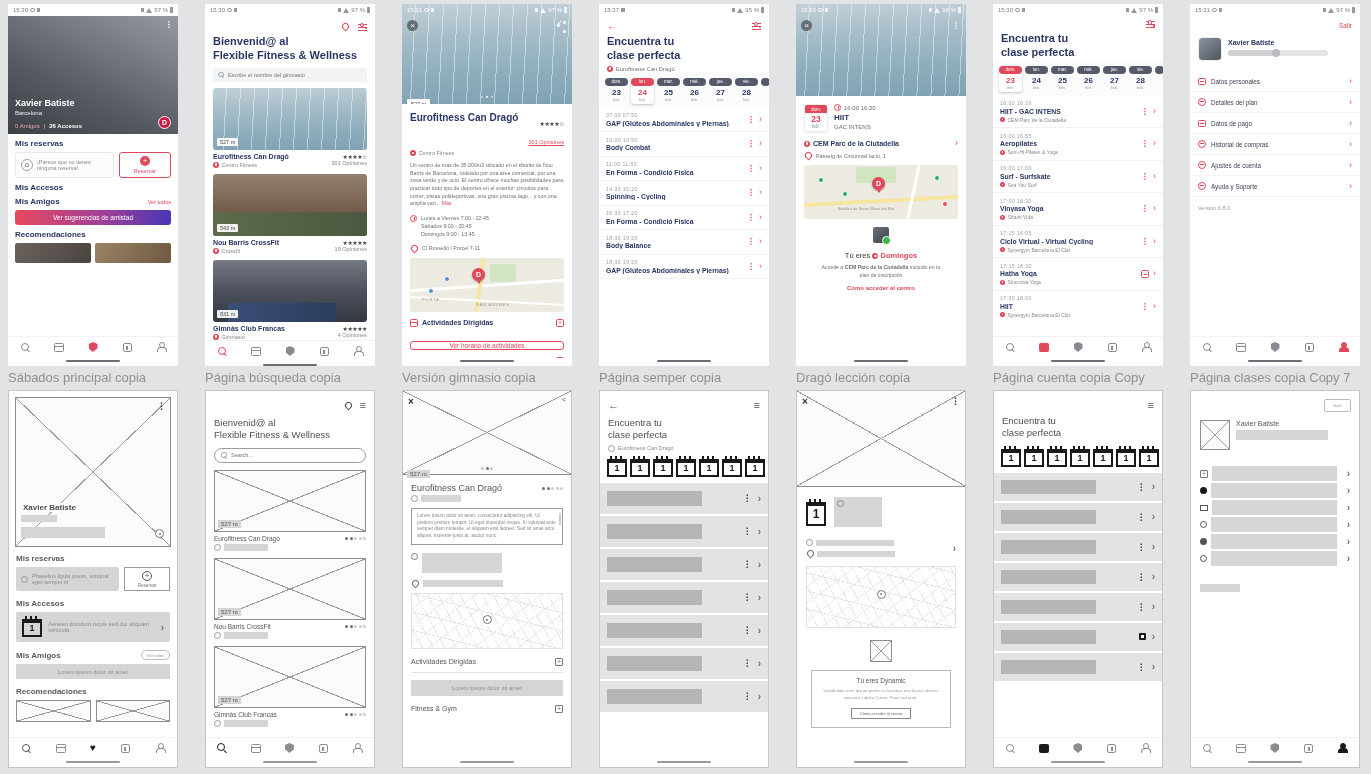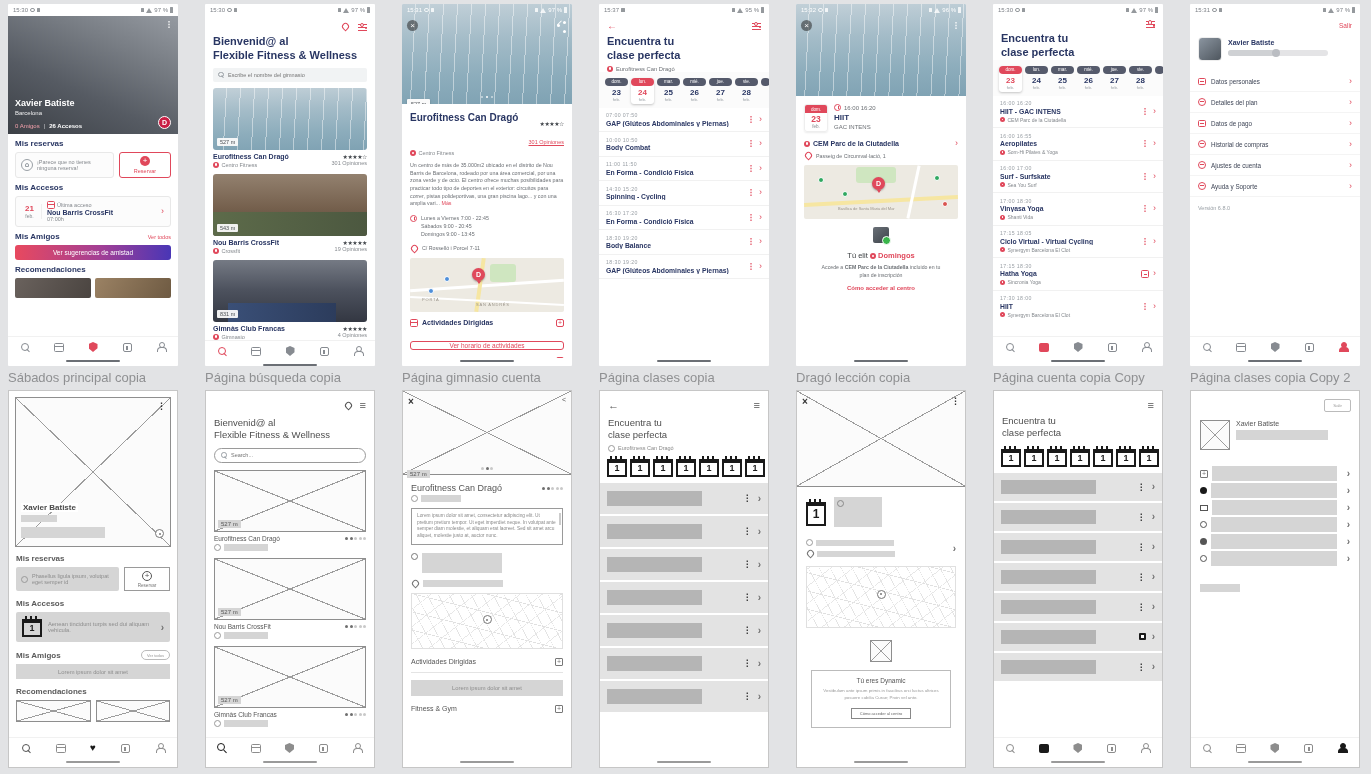--- a/index.html
+++ b/index.html
@@ -271,35 +271,20 @@
               <span>¡Parece que no tienes ninguna reserva!</span>
             </div>
         <div class="resbtn">
               <span class="pluscirc"></span>
               <span style="font-size:5.5px;color:#e0485b">Reservar</span>
             </div>
       </div>
     </div>
     <div class="s1sec">
       <div class="sechead">Mis Accesos</div>
-      <div class="card acccard">
-        <div class="accdate">
-              <div class="accday">21</div>
-              <div class="accmon">feb.</div>
-            </div>
-        <div style="flex:1">
-          <div class="gray6" style="display:flex;align-items:center;gap:2px">
-                <span class="redcal"></span>
-                <span>Última acceso</span>
-              </div>
-          <div style="font-size:7px;font-weight:700" class="navy">Nou Barris CrossFit</div>
-          <div class="gray6">07:00h</div>
-        </div>
-        <span class="chev"></span>
-      </div>
     </div>
     <div class="s1sec">
       <div style="display:flex;justify-content:space-between;align-items:center">
         <span class="sechead">Mis Amigos</span>
         <span style="font-size:5.5px" class="linkred">Ver todos</span>
       </div>
       <div class="ctagrad">Ver sugerencias de amistad</div>
     </div>
     <div class="s1sec">
       <div class="sechead">Recomendaciones</div>
@@ -602,21 +587,21 @@
       <div class="secrow">
         <span class="secleft">
               <span class="dumb"></span>
               <span style="font-size:7px;font-weight:700" class="navy">Fitness &amp; Gym</span>
             </span>
         <span class="iexp"></span>
       </div>
     </div>
     <div class="hbar"></div>
   </div>
-  <div class="label">Página gimnasio cuenta</div>
+  <div class="label">Versión gimnasio copia</div>
   <div class="wire">
     <div class="xbox" style="height:84px;margin:0;border-left:none;border-right:none;border-top:none;flex:0 0 84px">
       <span class="wclose" style="position:absolute;left:5px;top:5px"></span>
       <span style="position:absolute;right:5px;top:5px;font-size:7px;color:#555">&lt;</span>
       <span class="wdots" style="position:absolute;left:0;right:0;bottom:4px;justify-content:center">
             <i></i>
             <i class="a"></i>
             <i></i>
           </span>
       <span class="gb" style="position:absolute;left:4px;bottom:-4px;font-size:6px;color:#555;padding:1px 3px">527 m</span>
@@ -774,21 +759,21 @@
     <div class="crow">
           <div class="cmain">
             <div class="ct">18:30  19:20</div>
             <div class="cn">GAP (Glúteos Abdominales y Piernas)</div>
           </div>
           <span class="kebab"></span>
           <span class="chev"></span>
         </div>
     <div class="hbar" style="margin-top:auto"></div>
   </div>
-  <div class="label">Página clases copia</div>
+  <div class="label">Página semper copia</div>
   <div class="wire">
     <div style="display:flex;justify-content:space-between;align-items:center;padding:8px 8px 0">
           <span class="wback"></span>
           <span class="wib"></span>
         </div>
     <div style="padding:6px 8px 0">
       <div class="wtitle"><span>Encuentra tu</span><br><span>clase perfecta</span></div>
       <div style="display:flex;gap:3px;margin-top:3px;align-items:center">
             <span class="wcirc"></span>
             <span style="font-size:5.5px;color:#8a8a8a">Eurofitness Can Dragó</span>
@@ -900,21 +885,21 @@
         <span class="roady" style="left:0;right:0;top:34px;height:4px;transform:rotate(-3deg)"></span>
         <span class="road" style="left:70%;top:0;bottom:0;width:3px;transform:rotate(12deg)"></span>
         <span class="mdot" style="left:14px;top:12px;background:#2fa860"></span>
         <span class="mdot" style="left:38px;top:26px;background:#2fa860"></span>
         <span class="mdot" style="right:18px;top:10px;background:#2fa860"></span>
         <span class="mdot" style="right:10px;bottom:12px;background:#d9534f"></span>
         <span class="mpin" style="left:68px;top:12px">D</span>
         <span class="mlabel" style="left:34px;bottom:8px;letter-spacing:0">Basílica de Santa Maria del Mar</span>
       </div>
       <div class="avphoto"></div>
-      <div class="s5tu"><span>Tú elit</span> <span class="dlogo" style="display:inline-block;vertical-align:-1px"></span> <span class="s5brand">Domingos</span></div>
+      <div class="s5tu"><span>Tú eres</span> <span class="dlogo" style="display:inline-block;vertical-align:-1px"></span> <span class="s5brand">Domingos</span></div>
       <div class="s5note"><span>Accede a </span><b>CEM Parc de la Ciutadella</b><span> incluido en tu plan de inscripción</span></div>
       <div class="s5how">Cómo acceder al centro</div>
     </div>
     <div class="hbar" style="margin-top:auto"></div>
   </div>
   <div class="label">Dragó lección copia</div>
   <div class="wire">
     <div class="xbox" style="height:96px;border-left:none;border-right:none;border-top:none;flex:0 0 96px">
       <span class="wclose" style="position:absolute;left:5px;top:5px"></span>
       <span class="wkebab" style="position:absolute;right:5px;top:5px"></span>
@@ -1232,21 +1217,21 @@
     <div class="version">Versión 6.8.0</div>
     <div class="nav">
       <span class="ni ni-search"></span>
       <span class="ni ni-cal"></span>
       <span class="ni ni-shield"></span>
       <span class="ni ni-gym"></span>
       <span class="ni ni-person fill on"></span>
     </div>
     <div class="hbar"></div>
   </div>
-  <div class="label">Página clases copia Copy 2</div>
+  <div class="label">Página clases copia Copy 7</div>
   <div class="wire">
     <div style="display:flex;justify-content:flex-end;padding:8px 8px 0">
           <span class="pill" style="font-size:4.4px;padding:3px 8px;border-radius:2px">Salir</span>
         </div>
     <div style="display:flex;gap:6px;padding:8px 9px 0;align-items:flex-start">
       <div class="xbox" style="width:30px;height:30px;flex:0 0 30px"></div>
       <div>
             <div style="font-size:7px;color:#555">Xavier Batiste</div>
             <div class="gb" style="width:92px;height:10px;margin-top:3px"></div>
           </div>

